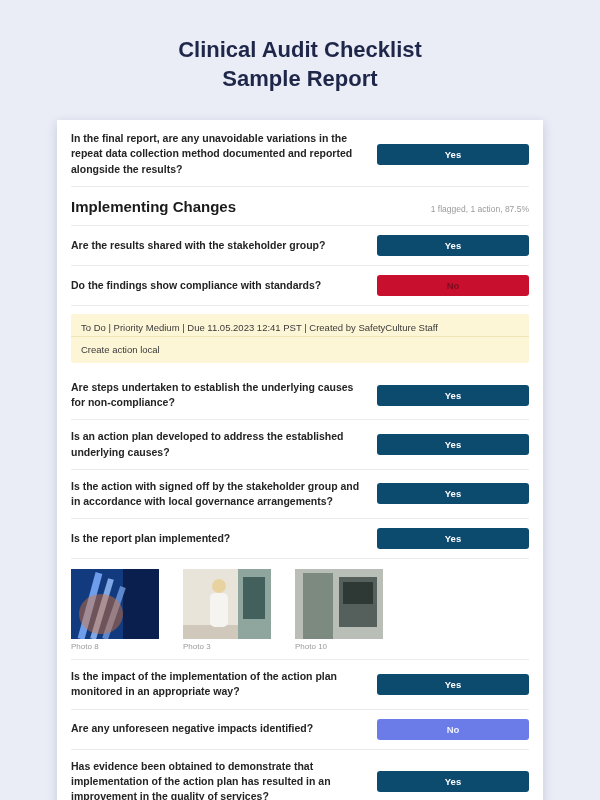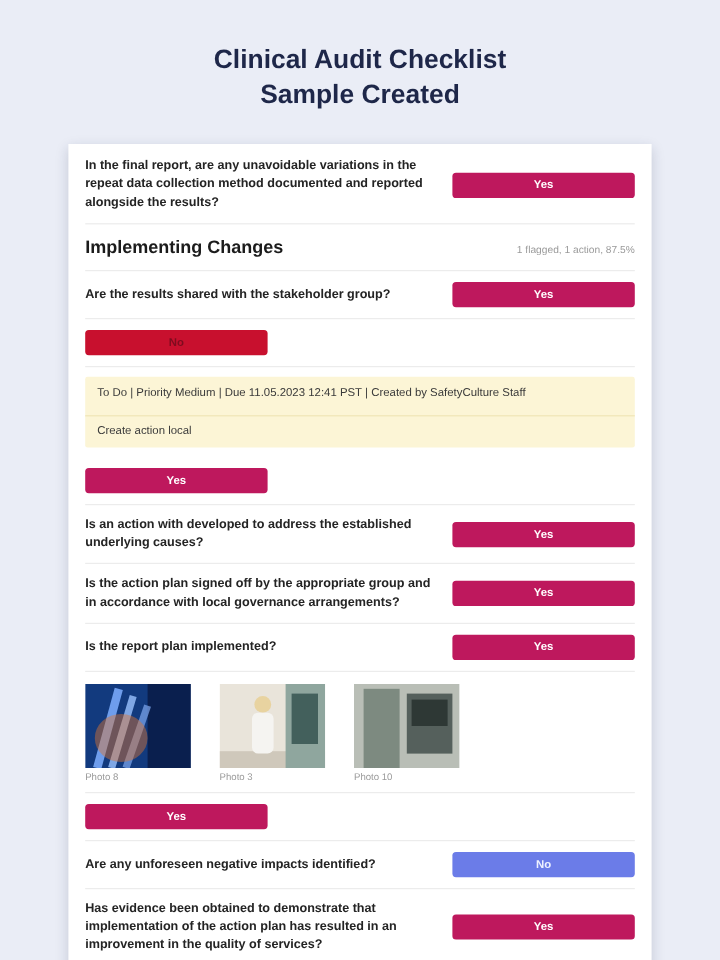--- a/index.html
+++ b/index.html
@@ -44,33 +44,33 @@
     width:152px;
     height:21px;
     flex-shrink:0;
     border-radius:3px;
     display:flex;
     align-items:center;
     justify-content:center;
     font-size:9.5px;
     font-weight:bold;
   }
-  .answer.green { background:#be185d; color:#ffffff; }
+  .answer.green { background:#0c4a6e; color:#ffffff; }
   .answer.red   { background:#c8102e; color:#7e0c1f; }
   .answer.blue  { background:#6b7ce8; color:#eef1ff; }
   .section-row { padding:11px 0 10px; align-items:baseline;gap:40px; }
   .section-title { font-size:15px; font-weight:bold; color:#1b1b1b; }
   .section-meta { font-size:8.5px; color:#9a9a9a;margin-left:24px; }
   .action-box {
     background:#fcf5d6;
     margin:8px 0;
     border-radius:2px;
   }
   .action-line1 {
-    padding:8px 10px 13px;
+    padding:8px 10px 3px;
     font-size:9.5px;
     color:#3a3a3a;
     border-bottom:1px solid #efe5b6;
   }
   .action-line2 {
     padding:7px 10px 8px;
     font-size:9.5px;
     color:#3a3a3a;
   }
   .photos-row {
@@ -81,60 +81,62 @@
   }
   .photo { width:102px; }
   .photo-img { width:88px; height:70px; display:block; }
   .photo-caption { font-size:8px; color:#9a9a9a; margin-top:3px; }
 </style>
 </head>
 <body>
 
 <div class="page-header">
   <span class="title-line">Clinical Audit Checklist</span>
-  <span class="title-line">Sample Created</span>
+  <span class="title-line">Sample Report</span>
 </div>
 
 <div class="card">
 
   <div class="row">
     <div class="q-text">In the final report, are any unavoidable variations in the repeat data collection method documented and reported alongside the results?</div>
     <div class="answer green">Yes</div>
   </div>
 
   <div class="row section-row">
     <div class="section-title">Implementing Changes</div>
     <div class="section-meta">1 flagged, 1 action, 87.5%</div>
   </div>
 
   <div class="row">
     <div class="q-text">Are the results shared with the stakeholder group?</div>
     <div class="answer green">Yes</div>
   </div>
 
   <div class="row">
+    <div class="q-text">Do the findings show compliance with standards?</div>
     <div class="answer red">No</div>
   </div>
 
   <div class="action-box">
     <div class="action-line1">To Do  |  Priority Medium  |  Due 11.05.2023 12:41 PST  |  Created by SafetyCulture Staff</div>
     <div class="action-line2">Create action local</div>
   </div>
 
   <div class="row">
+    <div class="q-text">Are steps undertaken to establish the underlying causes for non-compliance?</div>
     <div class="answer green">Yes</div>
   </div>
 
   <div class="row">
-    <div class="q-text">Is an action with developed to address the established underlying causes?</div>
+    <div class="q-text">Is an action plan developed to address the established underlying causes?</div>
     <div class="answer green">Yes</div>
   </div>
 
   <div class="row">
-    <div class="q-text">Is the action plan signed off by the appropriate group and in accordance with local governance arrangements?</div>
+    <div class="q-text">Is the action with signed off by the stakeholder group and in accordance with local governance arrangements?</div>
     <div class="answer green">Yes</div>
   </div>
 
   <div class="row">
     <div class="q-text">Is the report plan implemented?</div>
     <div class="answer green">Yes</div>
   </div>
 
   <div class="photos-row">
     <div class="photo">
@@ -164,20 +166,21 @@
         <rect width="88" height="70" fill="#b9beb6"></rect>
         <rect x="8" y="4" width="30" height="66" fill="#7d8a80"></rect>
         <rect x="44" y="8" width="38" height="50" fill="#55605c"></rect>
         <rect x="48" y="13" width="30" height="22" fill="#2e3835"></rect>
       </svg>
       <div class="photo-caption">Photo 10</div>
     </div>
   </div>
 
   <div class="row">
+    <div class="q-text">Is the impact of the implementation of the action plan monitored in an appropriate way?</div>
     <div class="answer green">Yes</div>
   </div>
 
   <div class="row">
     <div class="q-text">Are any unforeseen negative impacts identified?</div>
     <div class="answer blue">No</div>
   </div>
 
   <div class="row">
     <div class="q-text">Has evidence been obtained to demonstrate that implementation of the action plan has resulted in an improvement in the quality of services?</div>

